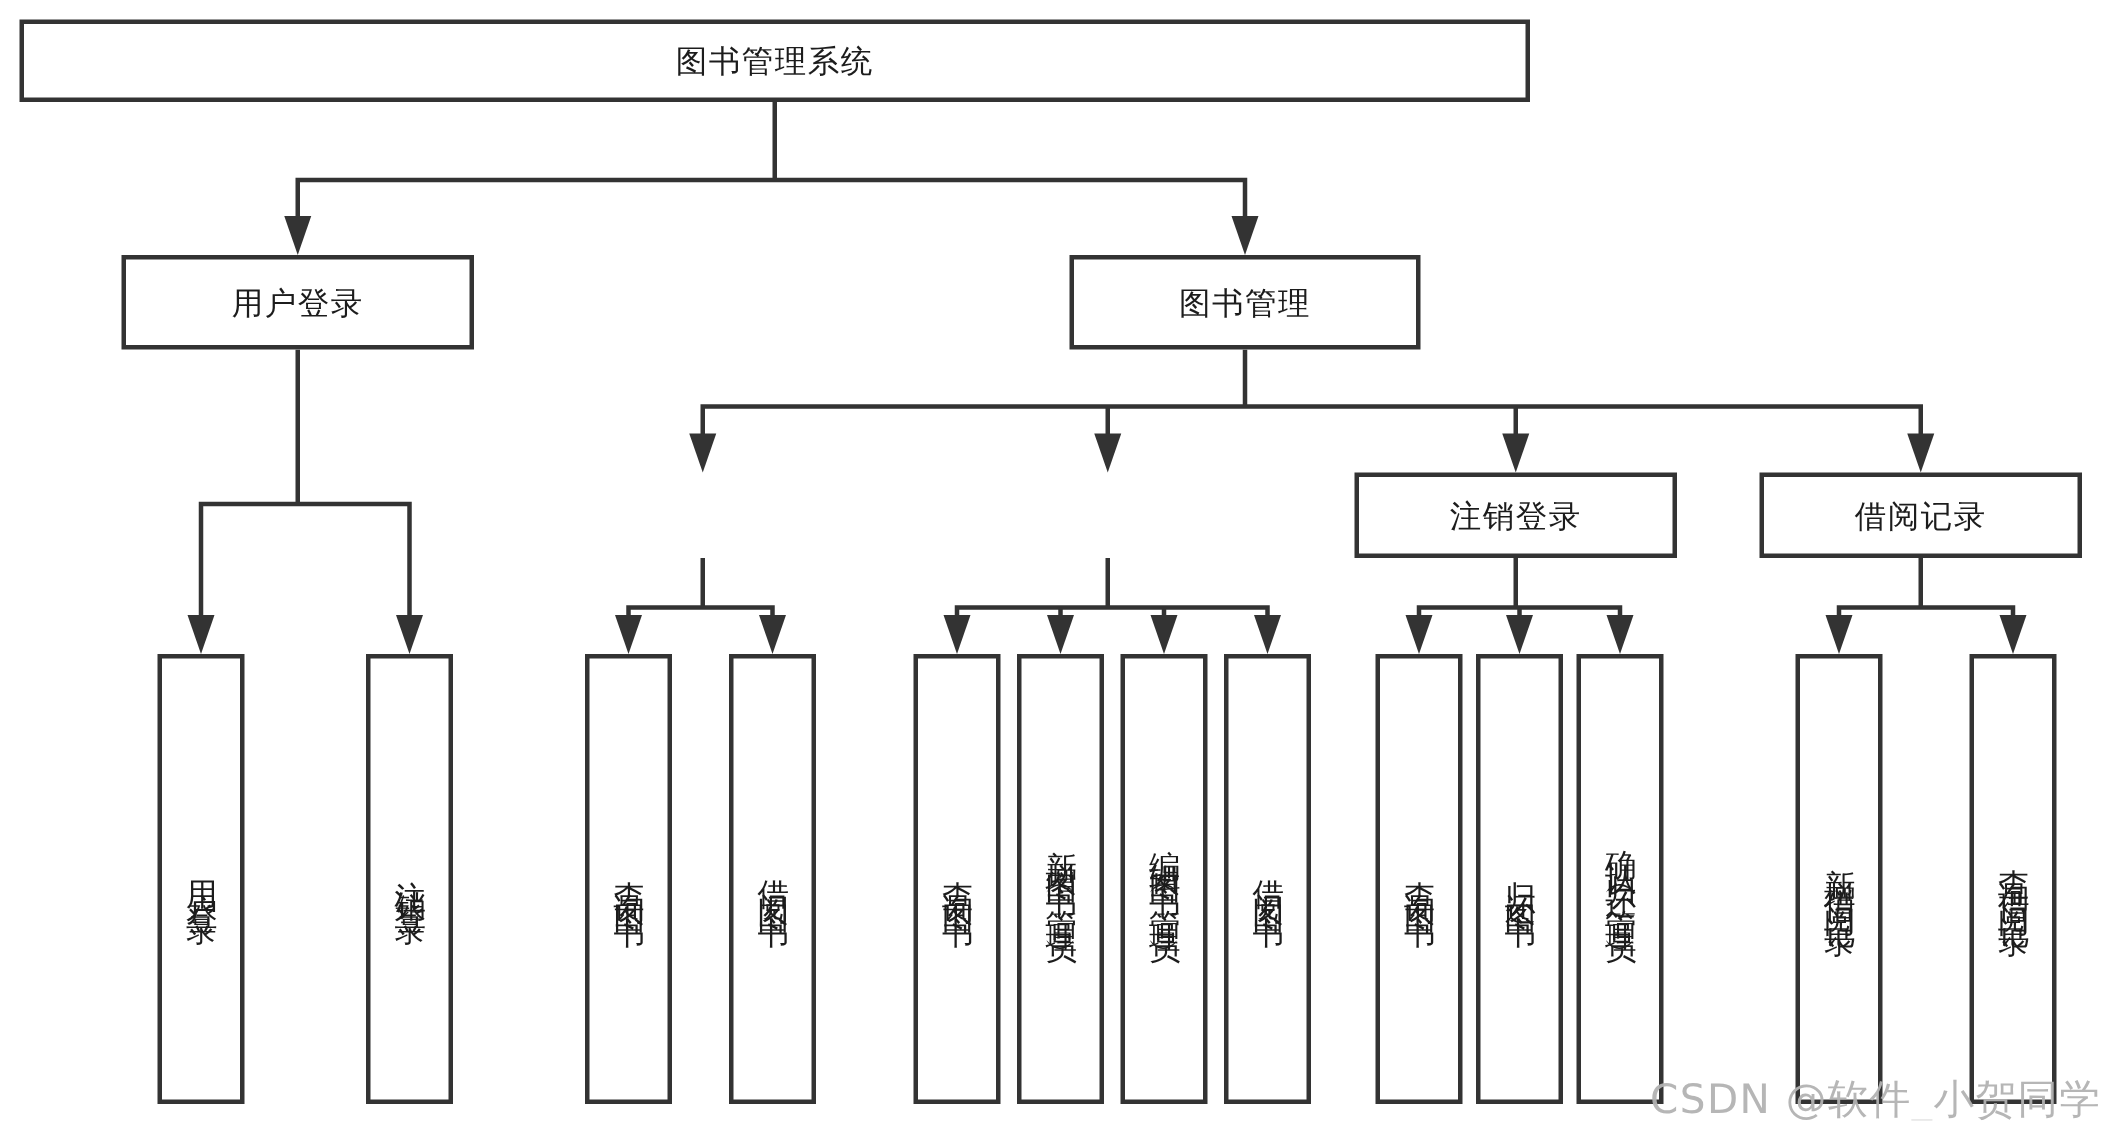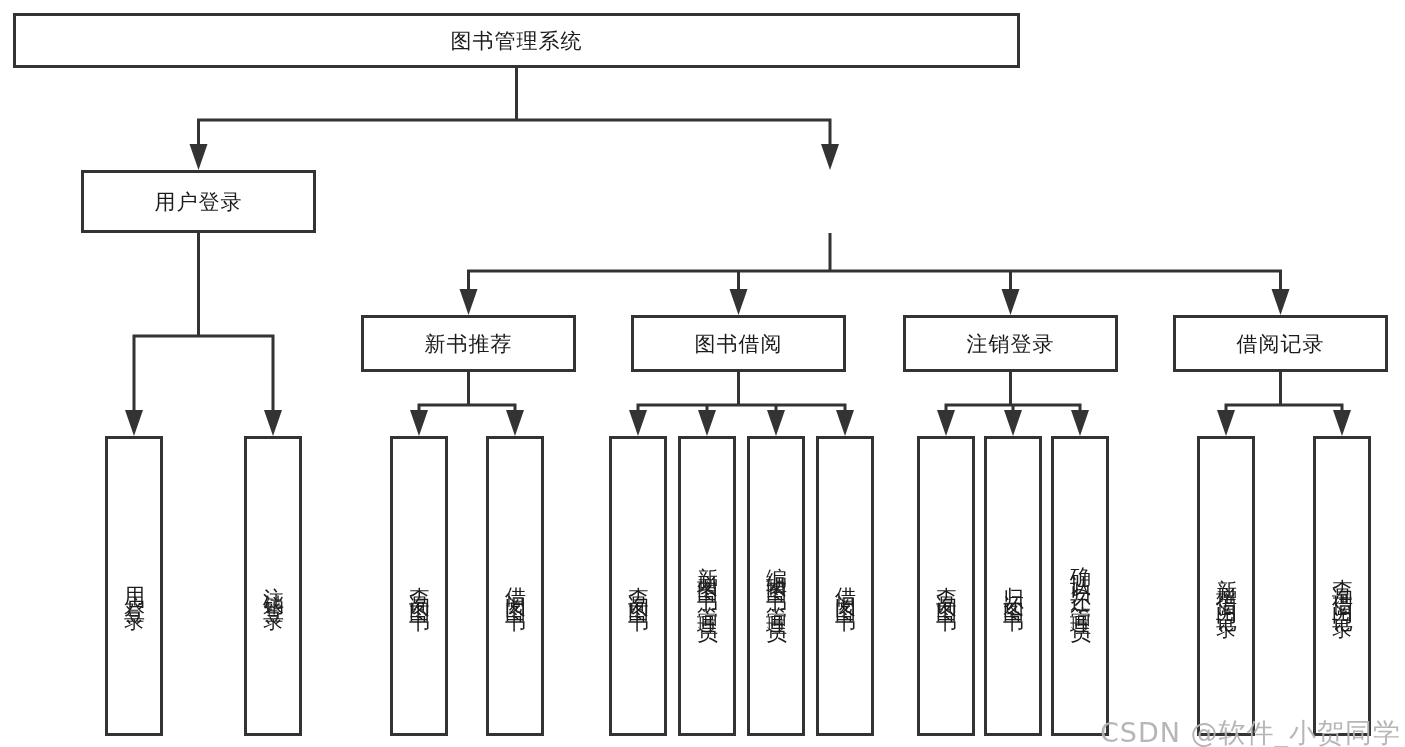--- a/index.html
+++ b/index.html
@@ -74,23 +74,22 @@
       <polygon points="1004,410 1022,410 1013,436"></polygon>
       <polygon points="1071,410 1089,410 1080,436"></polygon>
       <polygon points="1217,410 1235,410 1226,436"></polygon>
       <polygon points="1333,410 1351,410 1342,436"></polygon>
     </g>
   </svg>
 
   <div class="box h" style="left:13px;top:13px;width:1007px;height:55px;">图书管理系统</div>
 
   <div class="box h" style="left:81px;top:170px;width:235px;height:63px;">用户登录</div>
+  <div class="box h" style="left:713px;top:170px;width:234px;height:63px;">图书管理</div>
 
-  <div class="box h" style="left:361px;top:315px;width:215px;height:57px;">新书推荐</div>
-  <div class="box h" style="left:631px;top:315px;width:215px;height:57px;">图书借阅</div>
   <div class="box h" style="left:903px;top:315px;width:215px;height:57px;">注销登录</div>
   <div class="box h" style="left:1173px;top:315px;width:215px;height:57px;">借阅记录</div>
 
   <div class="box v" style="left:105px;top:436px;width:58px;height:300px;">用户登录</div>
   <div class="box v" style="left:244px;top:436px;width:58px;height:300px;">注销登录</div>
 
   <div class="box v" style="left:390px;top:436px;width:58px;height:300px;">查询图书</div>
   <div class="box v" style="left:486px;top:436px;width:58px;height:300px;">借阅图书</div>
 
   <div class="box v" style="left:609px;top:436px;width:58px;height:300px;">查询图书</div>

